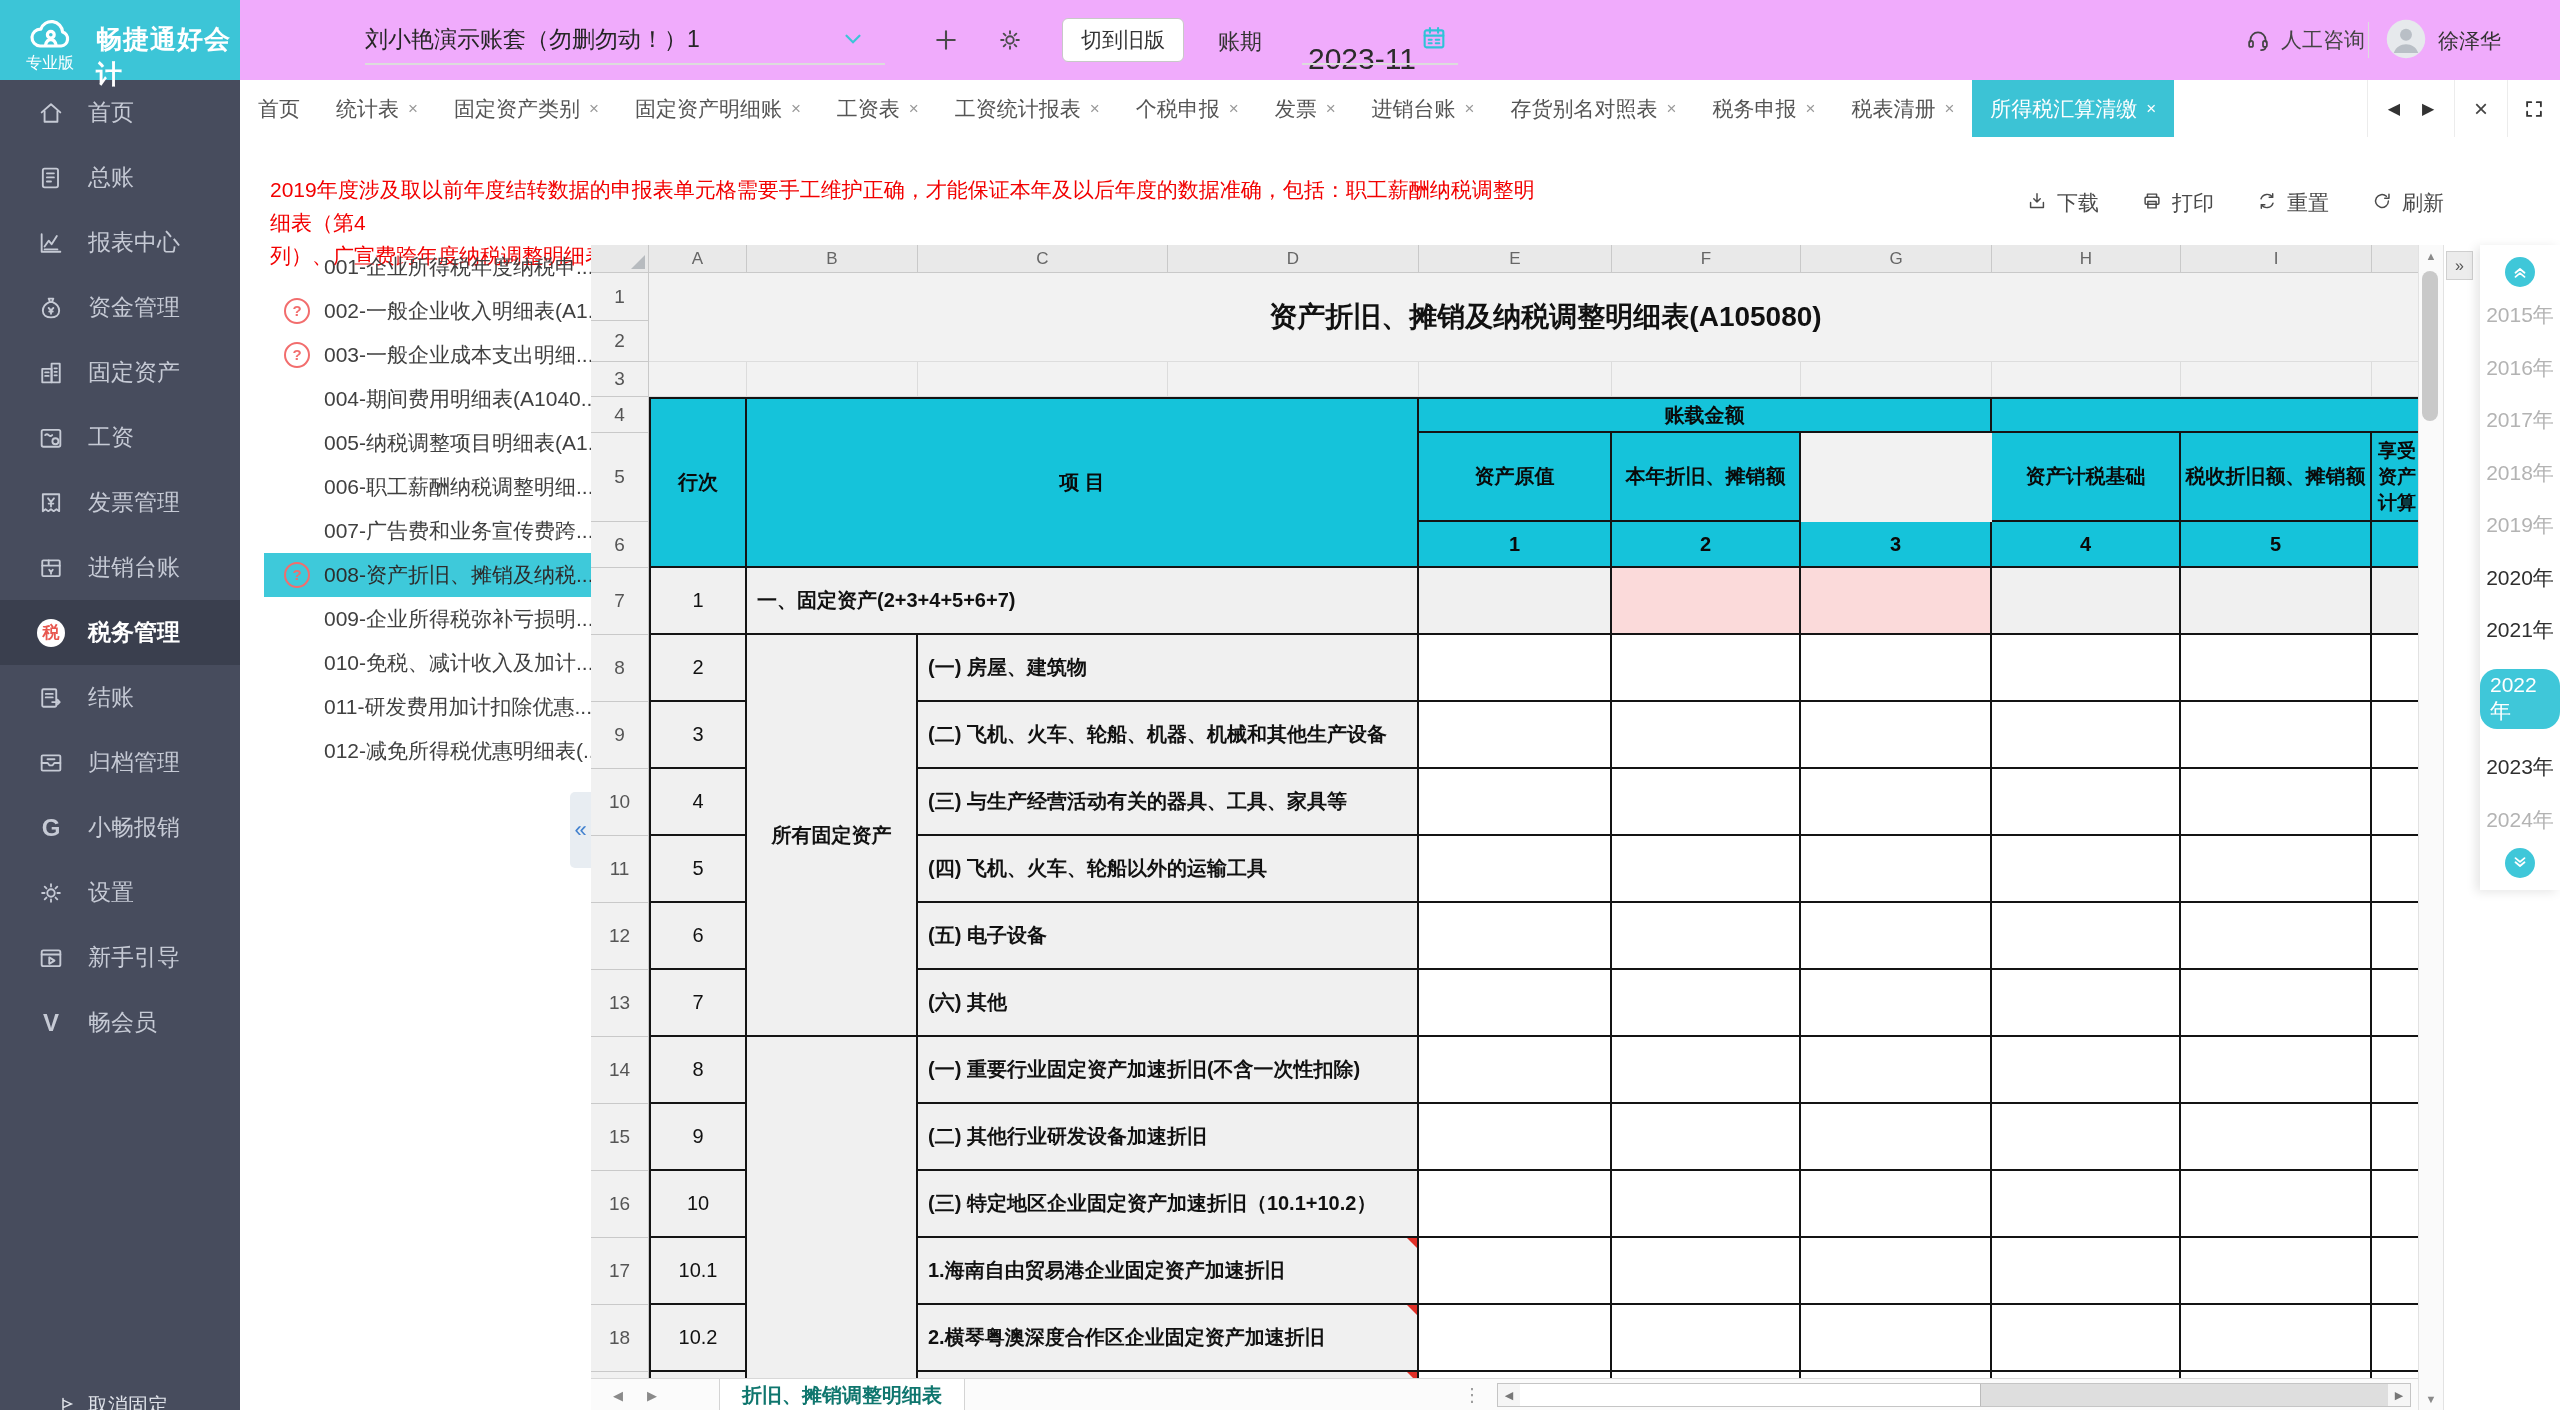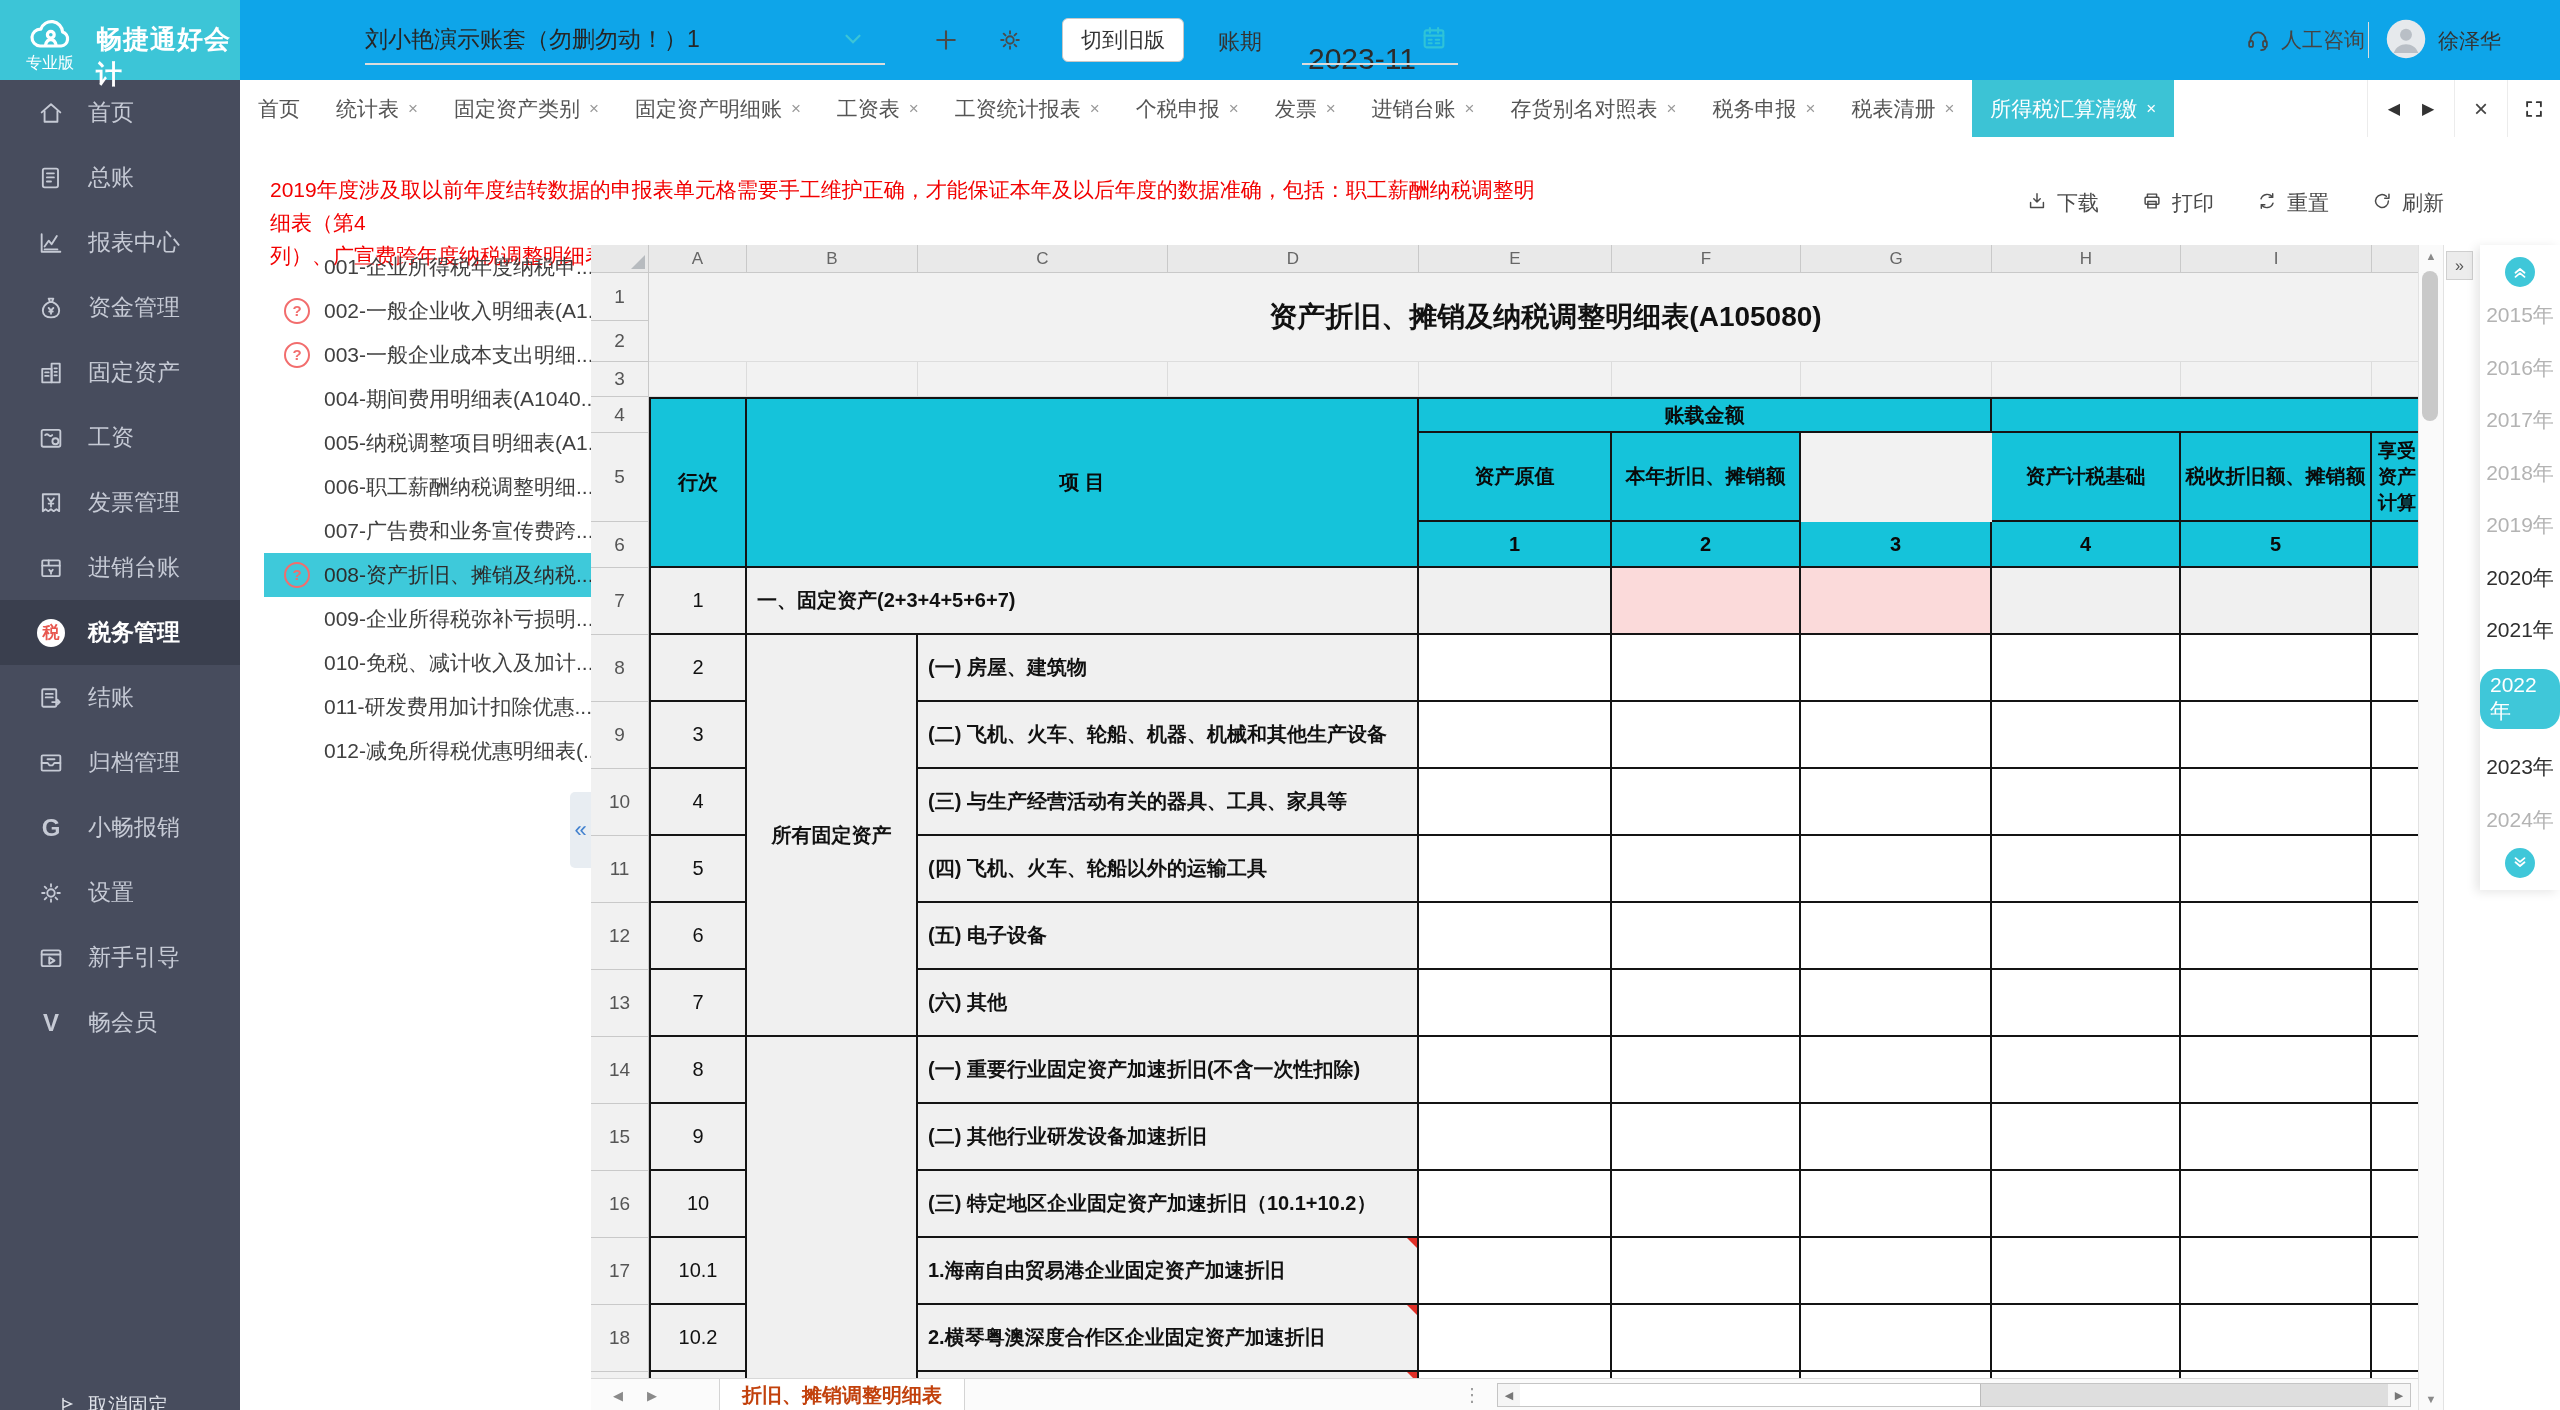--- a/index.html
+++ b/index.html
@@ -15,21 +15,21 @@
             color:#c6cad5;font-size:23px;cursor:pointer;}
   .nav-item .nav-icon{width:30px;height:30px;flex:0 0 30px;display:flex;align-items:center;justify-content:center;}
   .nav-item .nav-icon svg{width:28px;height:28px;}
   .nav-item.active{background:#3a3f4e;color:#fff;font-weight:bold;}
   .tax-stamp{display:inline-block;width:28px;height:28px;border-radius:50%;background:#fff;color:#e8574f;
              font-size:17px;font-weight:bold;text-align:center;line-height:28px;}
   .gchar{font-size:24px;font-weight:bold;}
   #pin{position:absolute;left:58px;top:1392px;display:flex;gap:10px;color:#dfe2e9;font-size:20px;align-items:center;}
   #pin svg{width:20px;height:20px;}
   
-  #topbar{position:absolute;left:240px;top:0;width:2320px;height:80px;background:#0ea5e9;}
+  #topbar{position:absolute;left:240px;top:0;width:2320px;height:80px;background:#f0abfc;}
   #account-name{position:absolute;left:125px;top:24px;font-size:23px;color:#262626;cursor:pointer;}
   #account-caret{position:absolute;left:600px;top:26px;width:26px;height:26px;color:#3cc5d7;}
   #account-underline{position:absolute;left:125px;top:63px;width:520px;border-top:2px solid #dcdcdc;}
   .tb-icon{position:absolute;width:28px;height:28px;color:#4a4a4a;cursor:pointer;}
   #btn-old{position:absolute;left:822px;top:18px;height:42px;padding:0 18px;border:1px solid #c8c8c8;border-radius:6px;
            font-size:21px;color:#333;display:flex;align-items:center;background:#fff;cursor:pointer;}
   #period-label{position:absolute;left:978px;top:27px;font-size:22px;color:#333;}
   #period-value{position:absolute;left:1068px;top:42px;font-size:30px;color:#2b2b2b;cursor:pointer;}
   #calendar{position:absolute;left:1180px;top:24px;width:28px;height:28px;color:#2fc3d8;cursor:pointer;}
   #period-underline{position:absolute;left:1062px;top:63px;width:156px;border-top:2px solid #dcdcdc;}
@@ -99,21 +99,21 @@
            border-left:1px solid #e2e2e2;border-right:1px solid #e2e2e2;}
   #vscroll .sb-up,#vscroll .sb-down{position:absolute;left:0;width:100%;height:22px;display:flex;align-items:center;
            justify-content:center;font-size:11px;color:#8a8a8a;cursor:pointer;}
   #vscroll .sb-up{top:0;} #vscroll .sb-down{bottom:0;}
   #vscroll .sb-thumb{position:absolute;left:3px;top:26px;width:16px;height:150px;background:#c9c9c9;border-radius:8px;cursor:pointer;}
   
   #sheetbar{position:absolute;left:351px;top:1241px;width:1827px;height:32px;background:#fbfbfb;border-top:1px solid #d8d8d8;
             display:flex;align-items:center;}
   #sheetbar .sb-arrows{display:flex;gap:24px;margin-left:22px;color:#8a8a8a;font-size:13px;cursor:pointer;}
   #sheet-tab{margin-left:62px;width:244px;height:100%;background:#fff;border-left:1px solid #d4d4d4;border-right:1px solid #d4d4d4;
-             color:#c2410c;font-weight:bold;font-size:20px;display:flex;align-items:center;justify-content:center;cursor:pointer;}
+             color:#0f766e;font-weight:bold;font-size:20px;display:flex;align-items:center;justify-content:center;cursor:pointer;}
   #sheetbar .dots{margin-left:498px;color:#999;font-size:18px;cursor:pointer;}
   #hscroll{margin-left:16px;width:912px;height:22px;border:1px solid #c5c5c5;background:#dedede;display:flex;align-items:center;}
   #hscroll .hs-btn{width:22px;height:100%;background:#f5f5f5;color:#777;font-size:11px;display:flex;align-items:center;justify-content:center;cursor:pointer;}
   #hscroll .hs-thumb{width:460px;height:100%;background:#fff;border-right:1px solid #bbb;cursor:pointer;}
   #hscroll .hs-track{flex:1;}
   
   #expander{position:absolute;left:2206px;top:114px;width:25px;height:27px;background:#ececec;border:1px solid #cfcfcf;
             color:#555;font-size:16px;display:flex;align-items:center;justify-content:center;cursor:pointer;}
   #yearpanel{position:absolute;left:2240px;top:108px;width:80px;height:645px;background:#fff;
              box-shadow:-4px 2px 10px rgba(0,0,0,.10);display:flex;flex-direction:column;align-items:center;

